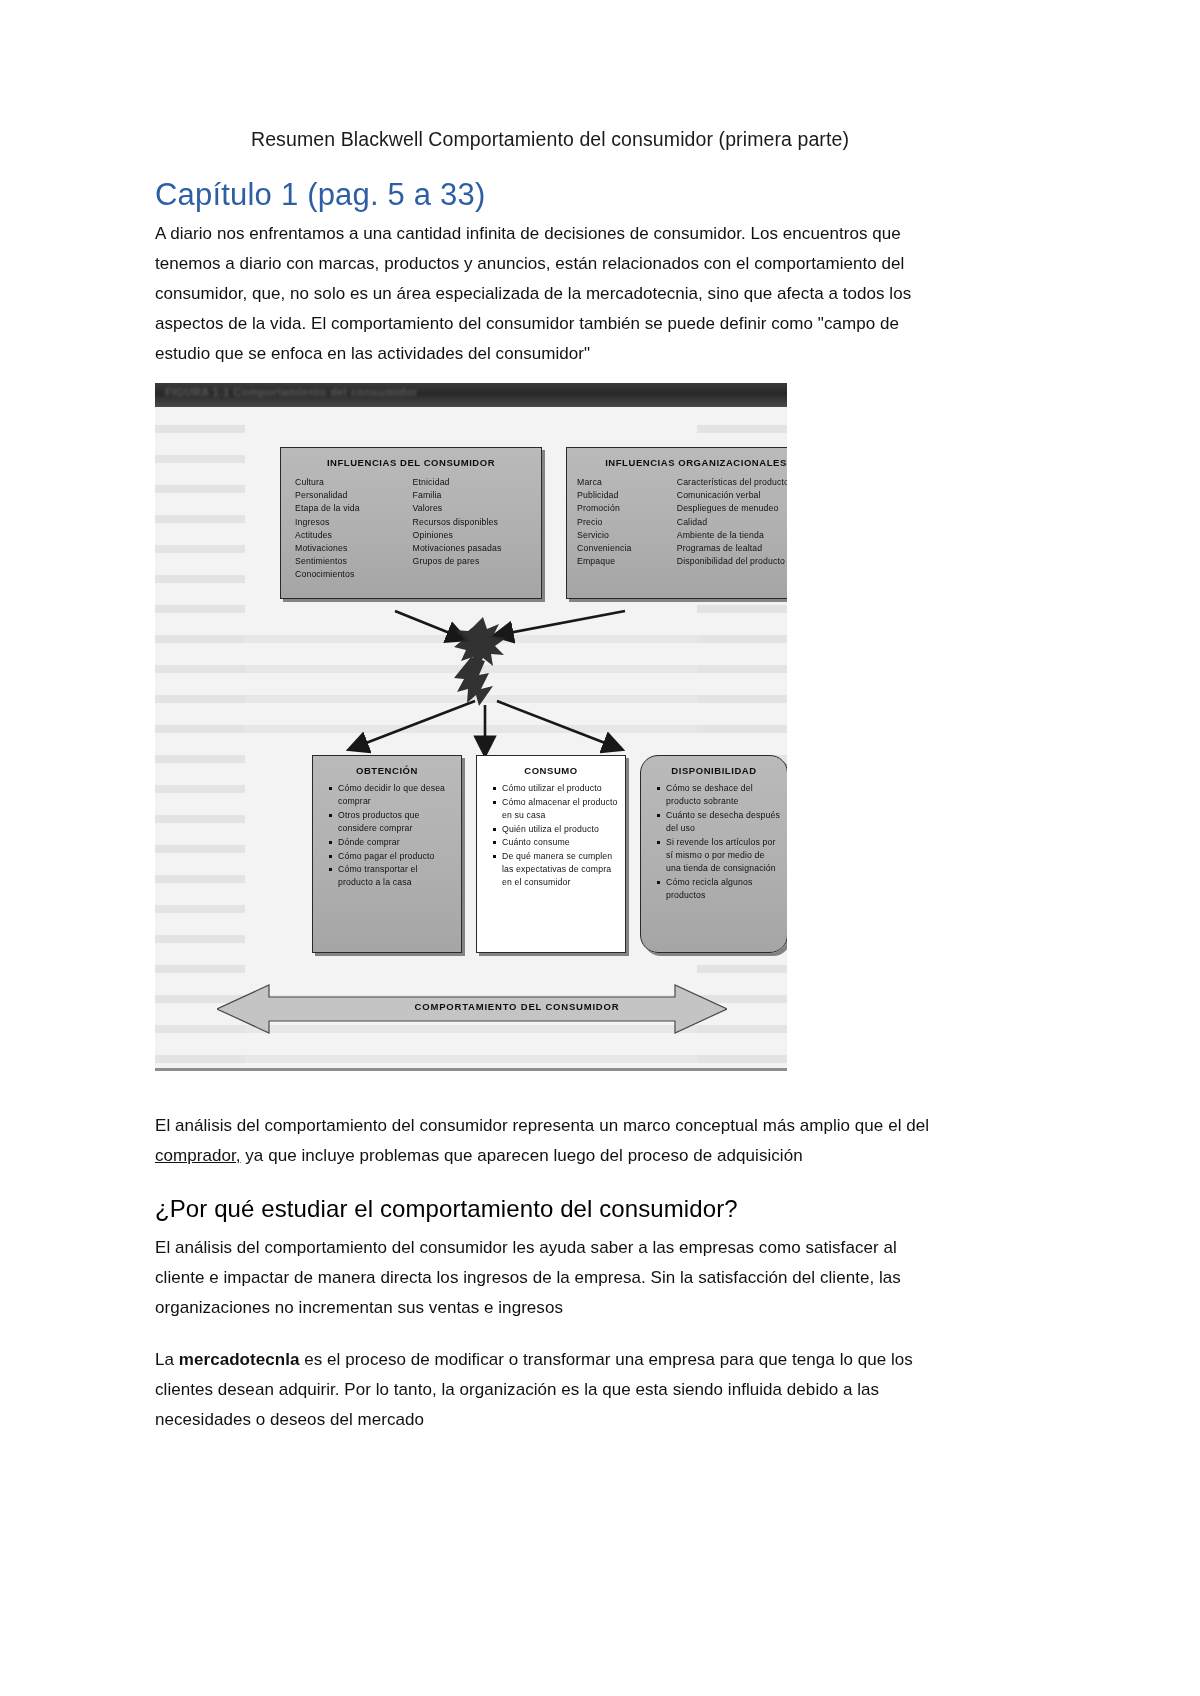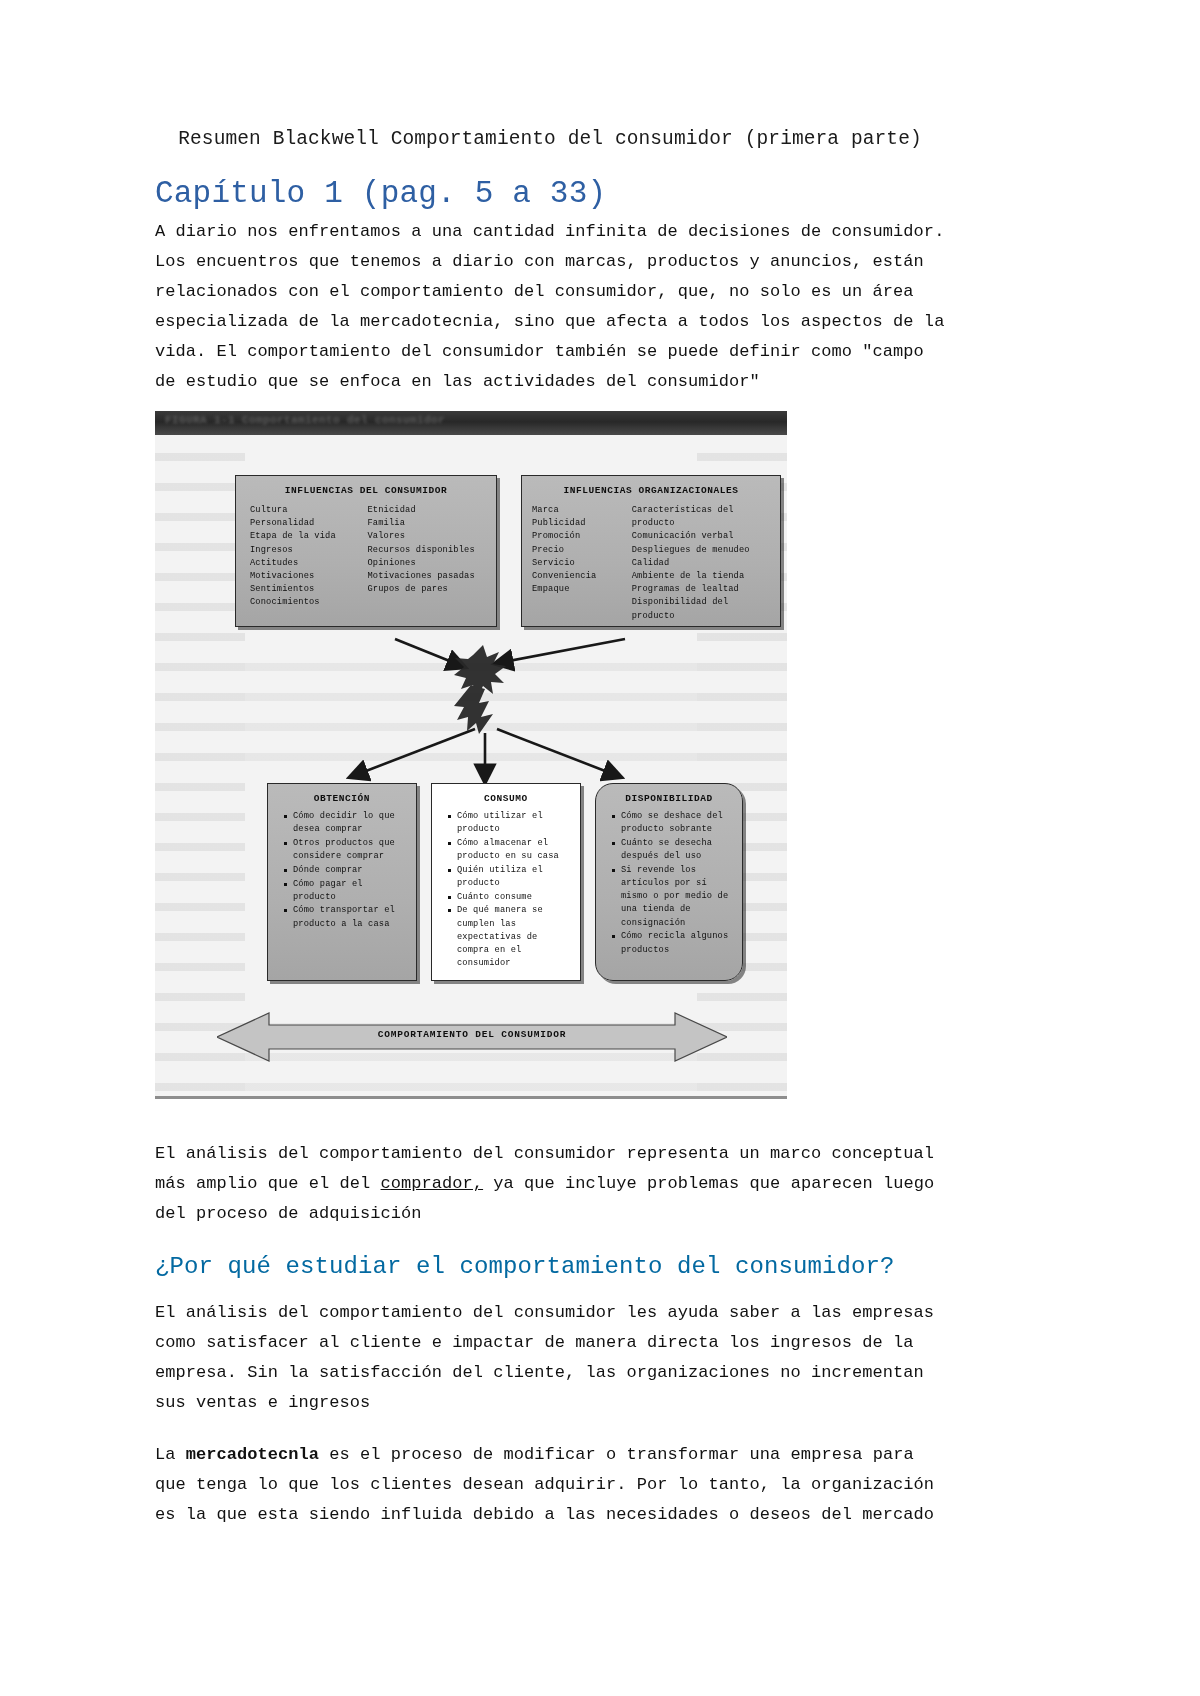--- a/index.html
+++ b/index.html
@@ -14,21 +14,20 @@
     color: #000000;
     position: relative;
     overflow: hidden;
   }
   .page {
     position: relative;
     width: 1200px;
     height: 1256px;
     padding: 8px;
     box-sizing: border-box;
-    font-family: Liberation Mono, monospace;
   }
   .content {
     position: absolute;
     left: 155px;
     top: 0;
     width: 790px;
   }
 
   .doc-title {
     text-align: center;
@@ -42,22 +41,22 @@
   h1.chapter {
     font-size: 31px;
     font-weight: 400;
     color: #2e5fa3;
     margin: 26px 0 6px 0;
     letter-spacing: 0.2px;
   }
   h2.section {
     font-size: 24px;
     font-weight: 400;
-    color: #0369a1;
-    margin: 24px 0 18px 0;
+    color: #000000;
+    margin: 24px 0 10px 0;
     letter-spacing: 0.1px;
   }
 
   p.body {
     font-size: 17px;
     line-height: 30px;
     margin: 0 0 0 0;
     color: #111;
     text-align: left;
     letter-spacing: 0.05px;
@@ -164,21 +163,21 @@
   }
   .bullets li::before {
     content: "";
     position: absolute;
     left: 0; top: 5px;
     width: 3px; height: 3px;
     background: #111;
   }
 
   
-  .scan-soft { filter: blur(0.35px); }
+  .scan-soft { filter: blur(0.35px); margin-left: 45px; }
 
   
   .arrows { position:absolute; left:0; top:0; width:632px; height:688px; pointer-events:none; }
 
   
   .banner {
     position: absolute;
     left: 62px;
     top: 600px;
     width: 510px;

